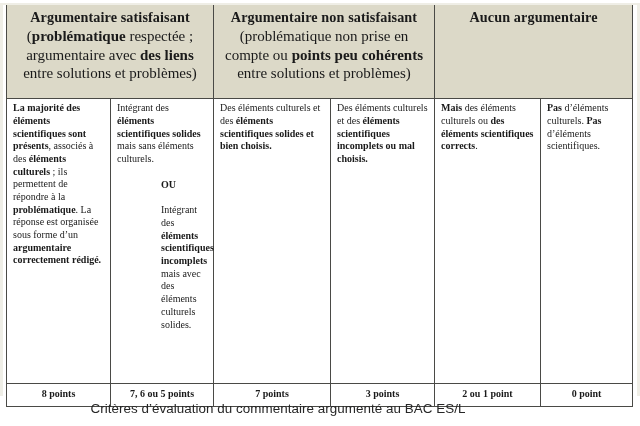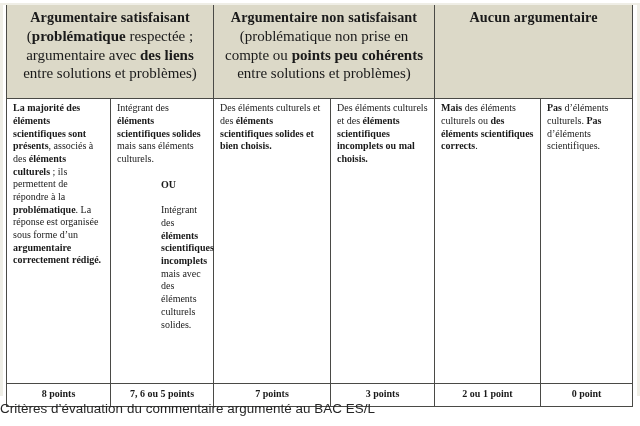--- a/index.html
+++ b/index.html
@@ -95,21 +95,21 @@
     vertical-align: middle;
   }
 
   b, strong { font-weight: bold; }
 
   #caption {
     position: absolute;
     left: 0;
     top: 398px;
     width: 556px;
-    text-align: left;
+    text-align: center;
     font-family: "Liberation Sans", "DejaVu Sans", sans-serif;
     font-size: 13.4px;
     color: #262626;
     letter-spacing: .05px;
   }
 </style>
 </head>
 <body>
 
 <div id="page">

